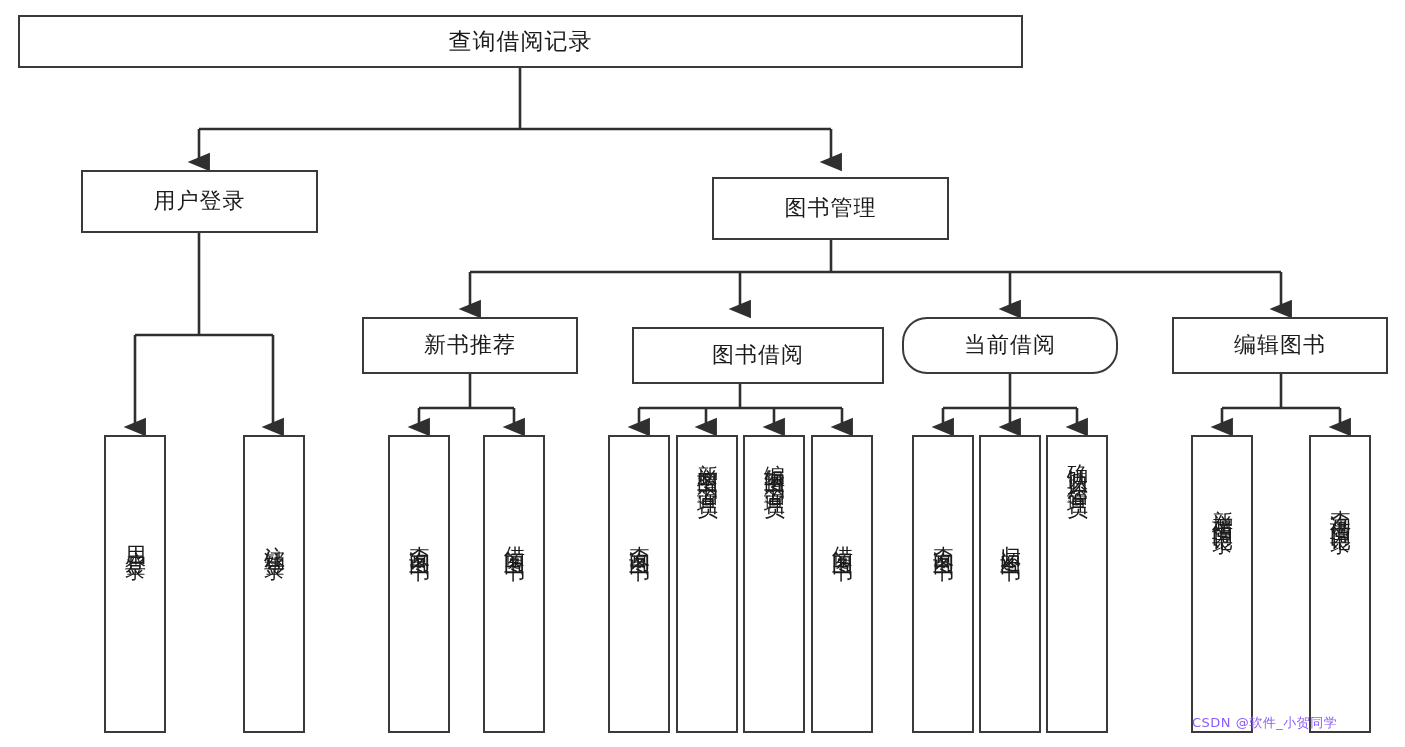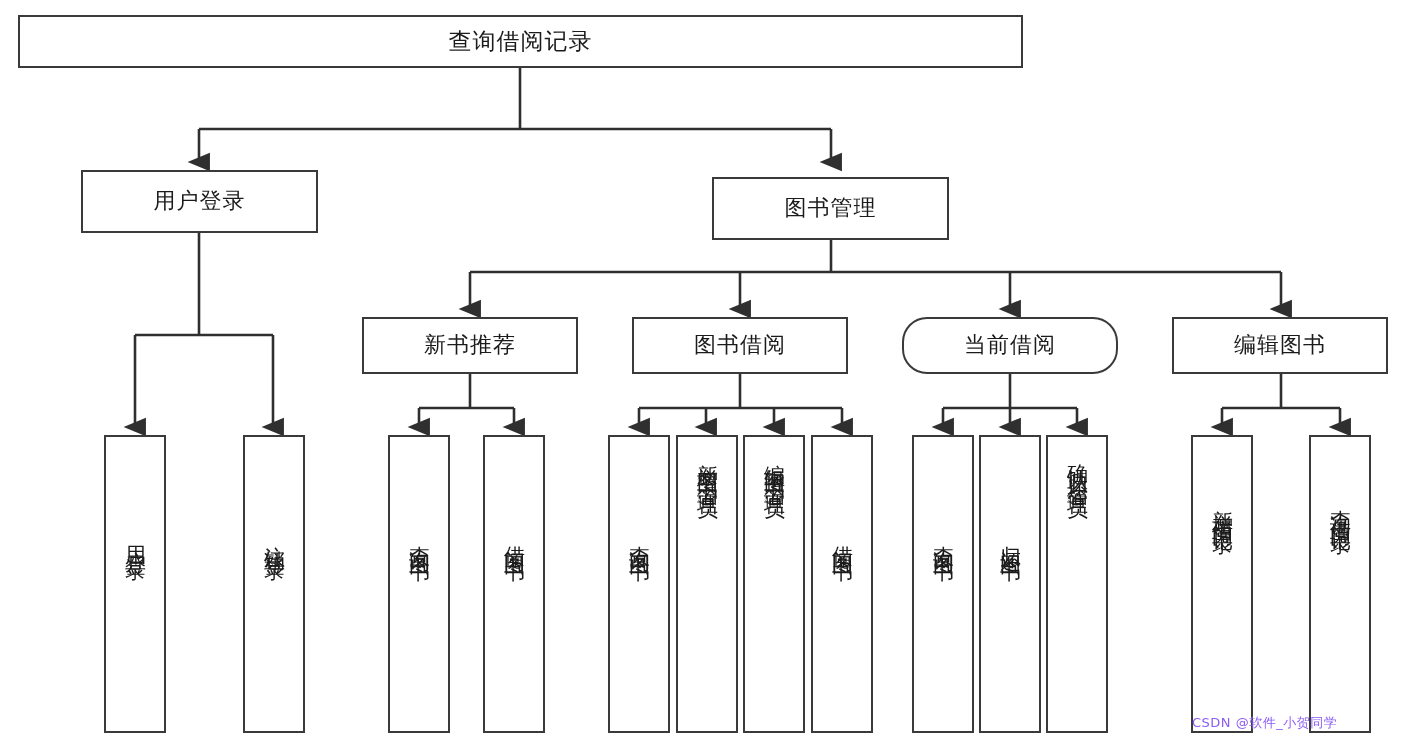--- a/index.html
+++ b/index.html
@@ -127,21 +127,21 @@
   <div class="node horiz" style="left:81px; top:170px; width:237px; height:63px;">
     <span>用户登录</span>
   </div>
   <div class="node horiz" style="left:712px; top:170px; width:237px; height:63px;margin-top:7px;">
     <span>图书管理</span>
   </div>
 
   <div class="node horiz" style="left:362px; top:317px; width:216px; height:57px;">
     <span>新书推荐</span>
   </div>
-  <div class="node horiz" style="left:632px; top:317px; width:216px; height:57px;">
+  <div class="node horiz" style="left:632px; top:327px; width:252px; height:57px;">
     <span>图书借阅</span>
   </div>
   <div class="node horiz" style="left:902px; top:317px; width:216px; height:57px;border-radius:25px;">
     <span>当前借阅</span>
   </div>
   <div class="node horiz" style="left:1172px; top:317px; width:216px; height:57px;">
     <span>编辑图书</span>
   </div>
 
   <div class="node leaf leaf-mid" style="left:104px; top:435px; width:62px; height:298px;">

